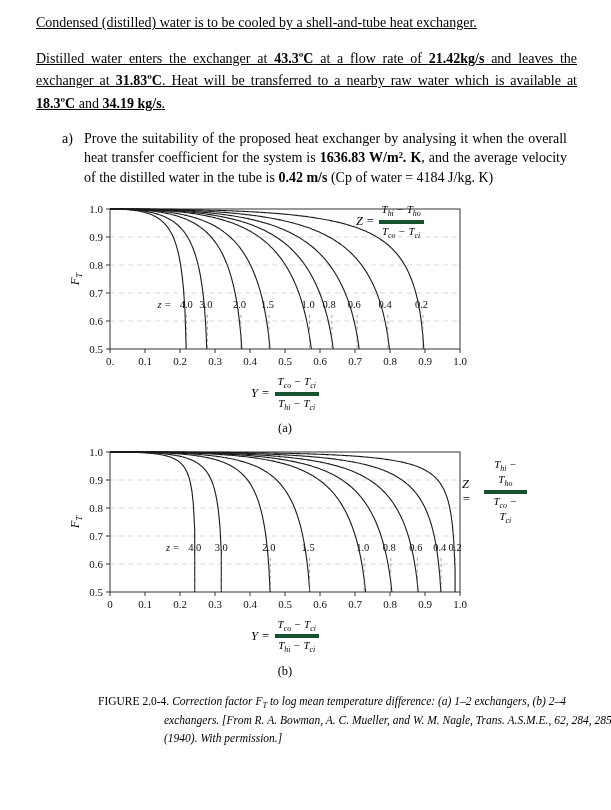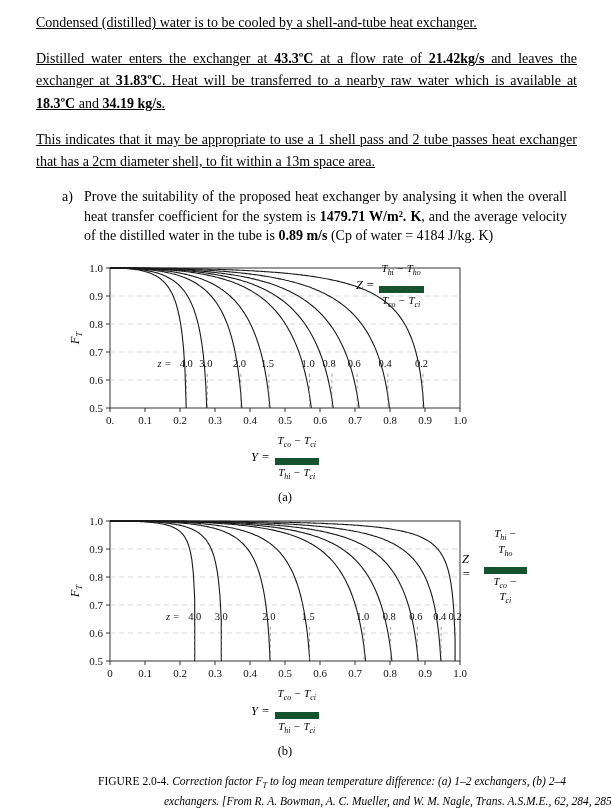--- a/index.html
+++ b/index.html
@@ -13,21 +13,21 @@
   .item{ display:flex; margin:2px 0 0 26px; line-height:1.4; }
   .item .marker{ width:22px; flex:none; }
   .item .content{ text-align:justify; padding-right:10px; }
 
   .figure{ margin-top:14px; margin-left:26px; }
   .figure-b{ margin-top:8px; }
   .chart-wrap{ position:relative; width:465px; }
   .chart-canvas{ width:465px; height:172px; }
 
   .frac{ display:inline-block; text-align:center; vertical-align:middle; line-height:1.15; }
-  .frac .num{ display:block; border-bottom:7px solid #14532d; padding:0 3px 9px; }
+  .frac .num{ display:block; border-bottom:4px solid #14532d; padding:0 3px 1px; }
   .frac .den{ display:block; padding:1px 3px 0; }
   sub{ font-size:0.72em; }
 
   .annot{ position:absolute; display:inline-flex; align-items:center; gap:4px;
           font-style:italic; font-size:12.5px; }
   .annot .frac{ font-size:11px; }
   .annot-a{ left:294px; top:2px; }
   .annot-b{ left:400px; top:14px; }
 
   .xlabel{ width:350px; margin:2px 0 0 48px; display:flex; justify-content:center;
@@ -41,25 +41,24 @@
 </style>
 </head>
 <body>
 
 <div class="page">
 
   <p class="body-par">Condensed (distilled) water is to be cooled by a shell-and-tube heat exchanger.</p>
 
   <p class="body-par">Distilled water enters the exchanger at <b>43.3ºC</b> at a flow rate of <b>21.42kg/s</b> and leaves the exchanger at <b>31.83ºC</b>. Heat will be transferred to a nearby raw water which is available at <b>18.3ºC</b> and <b>34.19 kg/s</b>.</p>
 
-  <p class="body-par">This indicates that it may be appropriate to use a 1 shell pass and 2 tube passes heat exchanger that has a 2cm diameter shell, to fit within a 13m space area.</p>
 
   <div class="item">
     <span class="marker">a)</span>
-    <div class="content">Prove the suitability of the proposed heat exchanger by analysing it when the overall heat transfer coefficient for the system is <b>1479.71 W/m². K</b>, and the average velocity of the distilled water in the tube is <b>0.89 m/s</b> (Cp of water = 4184 J/kg. K)</div>
+    <div class="content">Prove the suitability of the proposed heat exchanger by analysing it when the overall heat transfer coefficient for the system is <b>1636.83 W/m². K</b>, and the average velocity of the distilled water in the tube is <b>0.42 m/s</b> (Cp of water = 4184 J/kg. K)</div>
   </div>
 
   <div class="figure">
     <div class="chart-wrap">
       <div class="chart-canvas"><svg width="465" height="172" viewBox="0 0 465 172" xmlns="http://www.w3.org/2000/svg" font-family="Liberation Serif,serif" fill="#111">
             <rect x="48" y="8" width="350" height="140" fill="none" stroke="#333" stroke-width="1"></rect>
             <line x1="48" y1="35.99999999999999" x2="398" y2="35.99999999999999" stroke="#bcbcbc" stroke-width="0.6" stroke-dasharray="5 4"></line>
             <line x1="48" y1="63.999999999999986" x2="398" y2="63.999999999999986" stroke="#bcbcbc" stroke-width="0.6" stroke-dasharray="5 4"></line>
             <line x1="48" y1="92.00000000000001" x2="398" y2="92.00000000000001" stroke="#bcbcbc" stroke-width="0.6" stroke-dasharray="5 4"></line>
             <line x1="48" y1="120" x2="398" y2="120" stroke="#bcbcbc" stroke-width="0.6" stroke-dasharray="5 4"></line>

